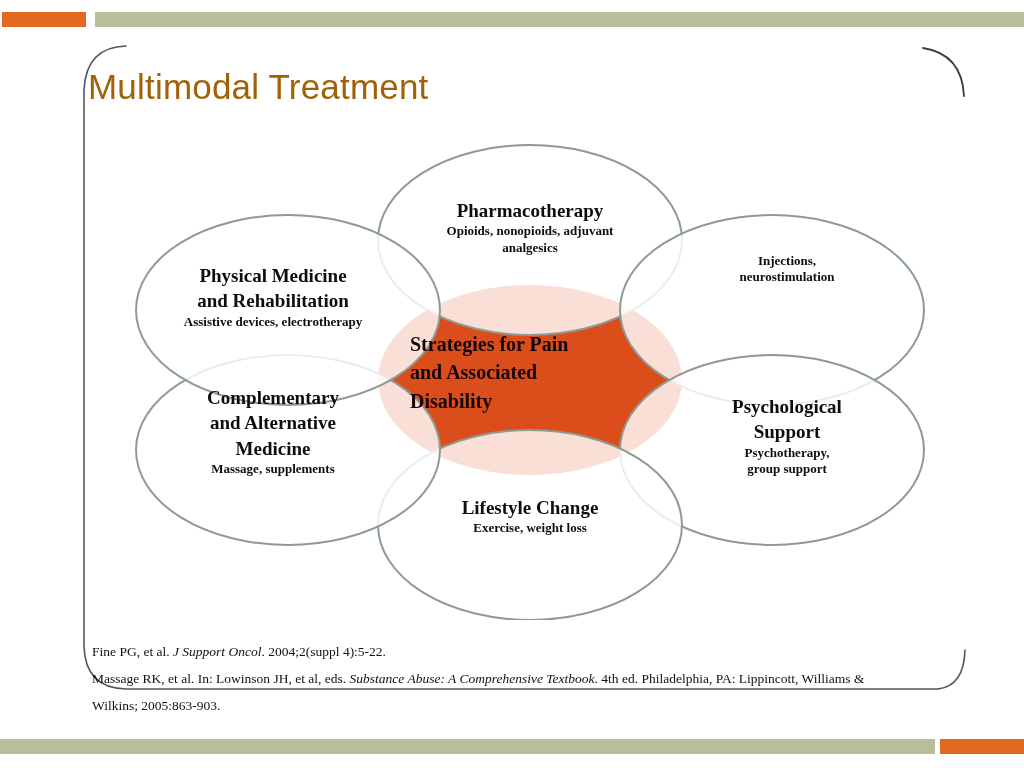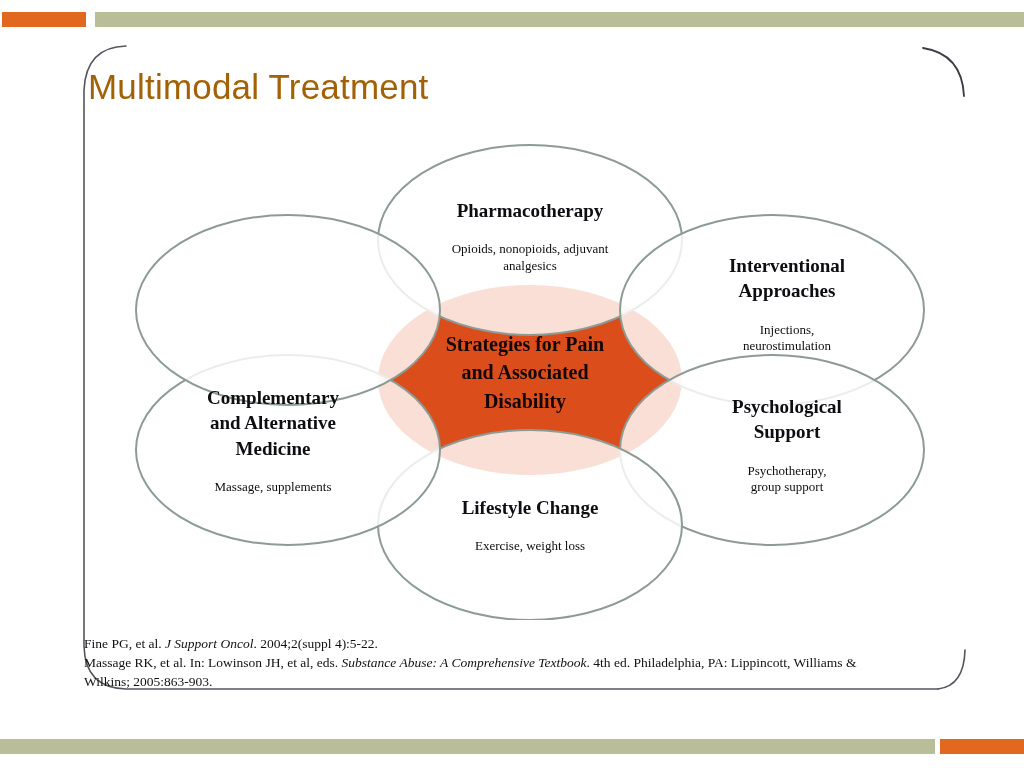--- a/index.html
+++ b/index.html
@@ -65,28 +65,28 @@
     font-family: "Liberation Serif", serif;
     color: #0D0D12;
   }
   .petal-title {
     font-size: 19px;
     font-weight: 700;
     line-height: 1.33;
   }
   .petal-sub {
     font-size: 13px;
-    font-weight: 400;
+    font-weight: 700;
     line-height: 1.25;
-    margin-top: 18px;
+    margin-top: 0;
   }
 
   #center-label {
     position: absolute;
-    text-align: center;
+    text-align: left;
     font-family: "Liberation Serif", serif;
     font-size: 20px;
     font-weight: 700;
     line-height: 1.42;
     color: #140606;
     left: 310px;
     top: 190px;
     width: 230px;
   }
 
@@ -102,21 +102,21 @@
   #citations {
     position: absolute;
     left: 84px;
     top: 634px;
     width: 878px;
     font-family: "Liberation Serif", serif;
     font-size: 13.5px;
     line-height: 1.42;
     color: #111111;
   }
-  #citations .cite-line { margin: 0; font-family: Liberation Serif, serif; }
+  #citations .cite-line { margin: 8px; font-family: Liberation Serif, serif; }
   #citations i { font-style: italic; }
 </style>
 </head>
 <body>
 
 <div class="bar" id="bar-top-orange"></div>
 <div class="bar" id="bar-top-sage"></div>
 <div class="bar" id="bar-bottom-sage"></div>
 <div class="bar" id="bar-bottom-orange"></div>
 
@@ -162,24 +162,20 @@
       <div>Pharmacotherapy</div>
     </div>
     <div class="petal-sub">
       <div>Opioids, nonopioids, adjuvant</div>
       <div>analgesics</div>
     </div>
   </div>
 
   
   <div class="petal-label" id="label-interventional">
-    <div class="petal-title">
-      <div>Interventional</div>
-      <div>Approaches</div>
-    </div>
     <div class="petal-sub">
       <div>Injections,</div>
       <div>neurostimulation</div>
     </div>
   </div>
 
   
   <div class="petal-label" id="label-psychological">
     <div class="petal-title">
       <div>Psychological</div>
@@ -207,19 +203,28 @@
       <div>Complementary</div>
       <div>and Alternative</div>
       <div>Medicine</div>
     </div>
     <div class="petal-sub">
       <div>Massage, supplements</div>
     </div>
   </div>
 
   
+  <div class="petal-label" id="label-physical">
+    <div class="petal-title">
+      <div>Physical Medicine</div>
+      <div>and Rehabilitation</div>
+    </div>
+    <div class="petal-sub">
+      <div>Assistive devices, electrotherapy</div>
+    </div>
+  </div>
 </div>
 
 <div id="citations">
   <p class="cite-line"><span>Fine PG, et al. </span><i>J Support Oncol</i><span>. 2004;2(suppl 4):5-22.</span></p>
   <p class="cite-line"><span>Massage RK, et al. In: Lowinson JH, et al, eds. </span><i>Substance Abuse: A Comprehensive Textbook</i><span>. 4th ed. Philadelphia, PA: Lippincott, Williams &amp;</span></p>
   <p class="cite-line">Wilkins; 2005:863-903.</p>
 </div>
 
 </body></html>

